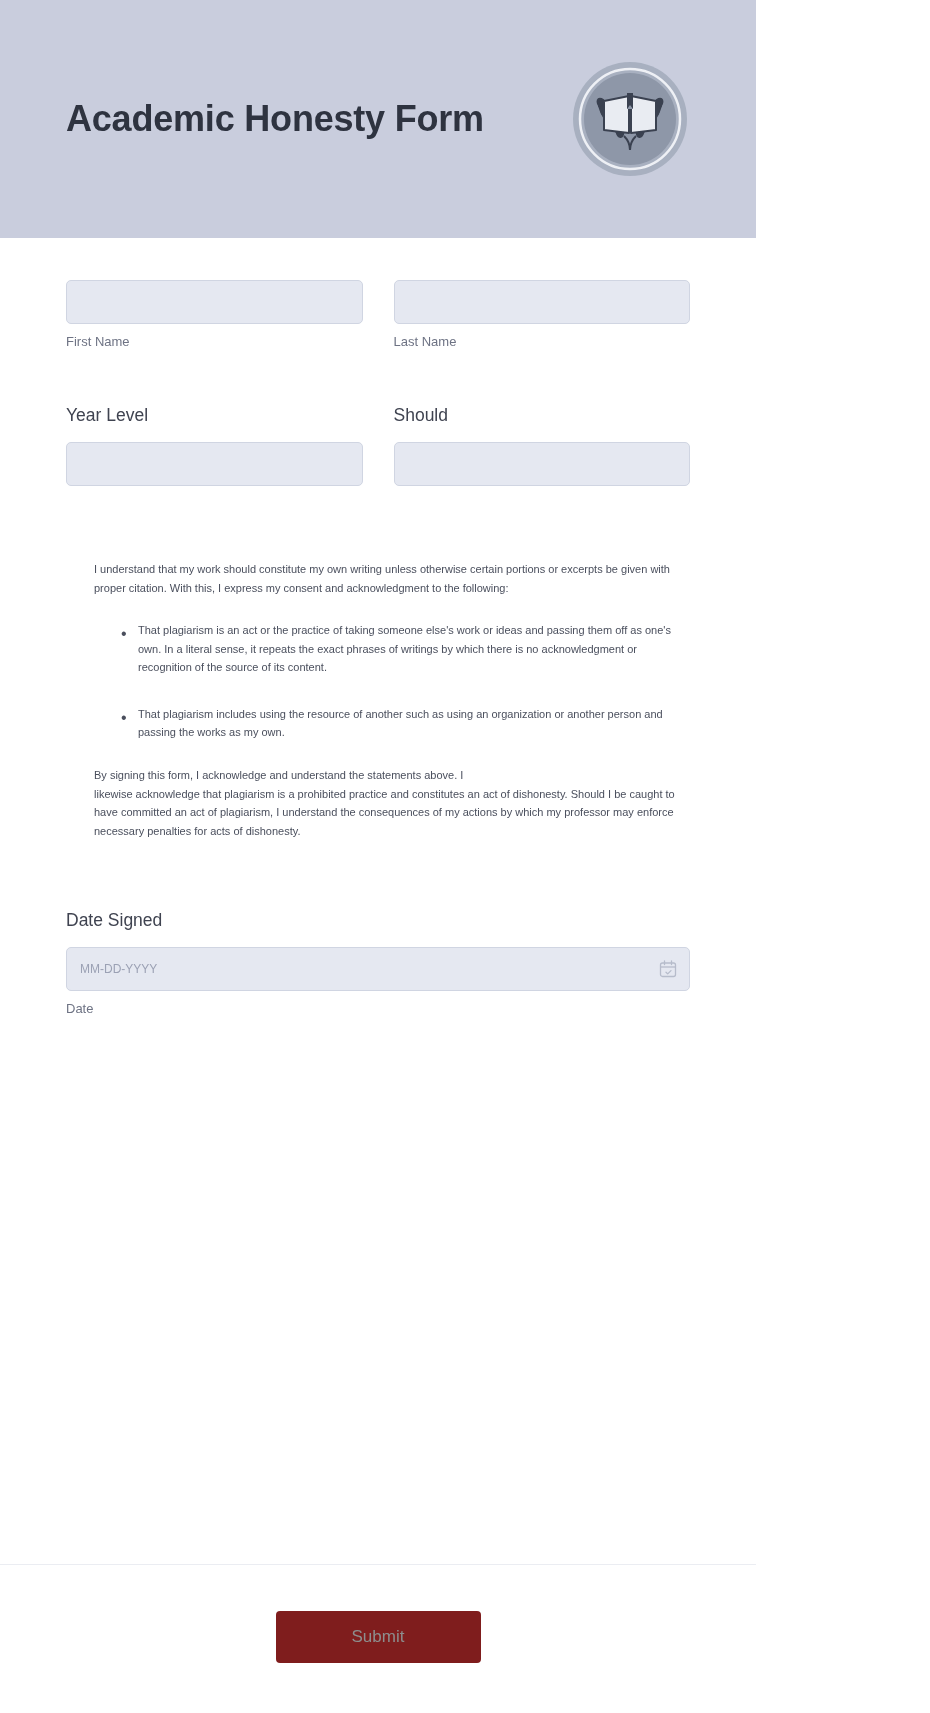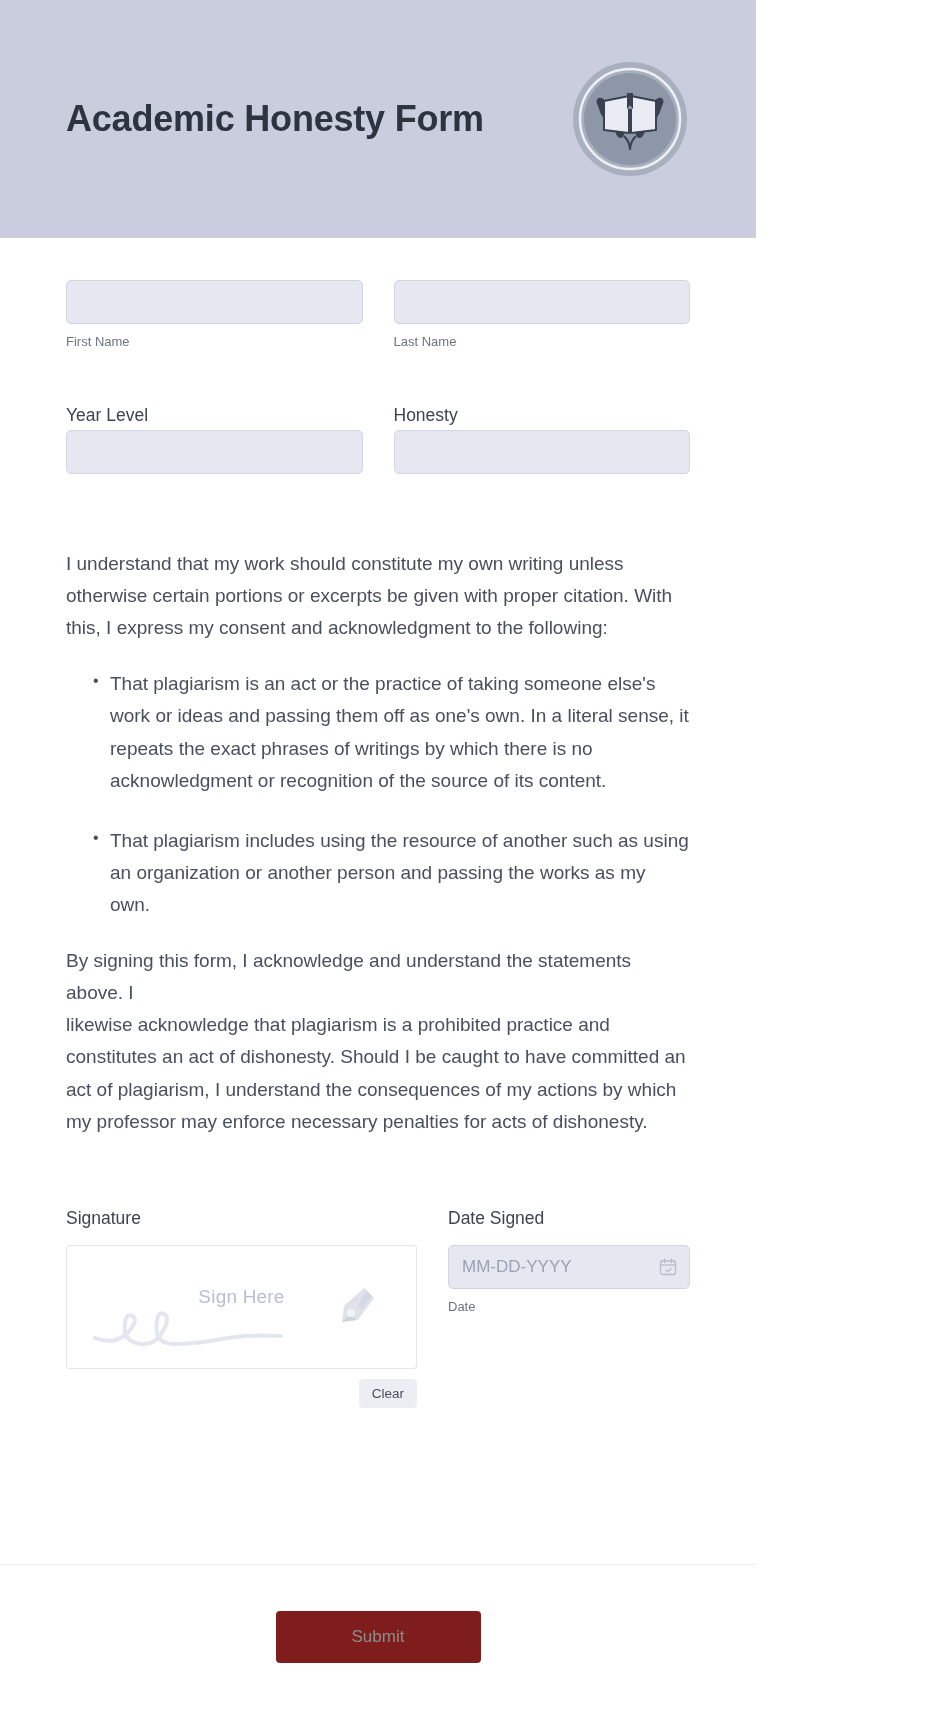--- a/index.html
+++ b/index.html
@@ -92,30 +92,31 @@
     color: #6e7384;
     margin-top: 10px;
     display: block;
   }
 
   .spacer-year { height: 50px; }
 
   .label-inline {
     font-size: 17.5px;
     color: #3f4350;
-    margin-bottom: 4px;
+    margin-bottom: 16px;
     display: block;
   }
 
   
   .consent {
     margin-top: 74px;
-    font-size: 19px;
+    font-size: 11px;
     line-height: 1.69;
     color: #4a4f5d;
+    margin-left: 28px;
   }
 
   .consent p { margin: 0; }
 
   .consent ul {
     list-style: none;
     margin: 24px 0 24px 0;
     padding: 0;
   }
 
@@ -203,21 +204,21 @@
 
   .date-wrap { position: relative; }
 
   .date-input {
     width: 100%;
     height: 44px;
     background: #e5e8f1;
     border: 1px solid #d0d5e2;
     border-radius: 5px;
     font-family: "Liberation Sans", sans-serif;
-    font-size: 17px;
+    font-size: 12px;
     color: #3f4350;
     padding: 0 40px 0 13px;
     outline: none;
   }
 
   .date-input::placeholder { color: #9ba1b4; }
 
   .cal-icon {
     position: absolute;
     right: 13px;
@@ -306,55 +307,37 @@
     </div>
 
     <div class="spacer-year"></div>
 
     <div class="row-2">
       <div class="col">
         <label class="label-inline">Year Level</label>
         <input class="text-input" type="text" placeholder="" style="">
       </div>
       <div class="col">
-        <label class="label-inline">Honesty</label>
+        <label class="label-inline">Should</label>
         <input class="text-input" type="text" placeholder="" style="">
       </div>
     </div>
 
     <div class="consent">
       <p>I understand that my work should constitute my own writing unless otherwise certain portions or excerpts be given with proper citation. With this, I express my consent and acknowledgment to the following:</p>
       <ul>
         <li>That plagiarism is an act or the practice of taking someone else's work or ideas and passing them off as one's own. In a literal sense, it repeats the exact phrases of writings by which there is no acknowledgment or recognition of the source of its content.</li>
         <li>That plagiarism includes using the resource of another such as using an organization or another person and passing the works as my own.</li>
       </ul>
       <p class="closing">By signing this form, I acknowledge and understand the statements above. I
 likewise acknowledge that plagiarism is a prohibited practice and constitutes an act of dishonesty. Should I be caught to have committed an act of plagiarism, I understand the consequences of my actions by which my professor may enforce necessary penalties for acts of dishonesty.</p>
     </div>
 
     <div class="sign-section">
 
-      <div class="sign-col">
-        <label class="sign-label">Signature</label>
-        <div class="sign-pad">
-          <div class="sign-here-text">Sign Here</div>
-          <svg class="sign-art" viewBox="0 0 351 68">
-            <path d="M28 40 Q48 48 62 34 Q72 22 66 18 Q58 14 58 30 Q58 44 74 46 Q88 48 96 34 Q104 20 98 16 Q90 12 90 30 Q90 46 108 46 Q128 46 150 42 Q180 36 215 38" fill="none" stroke="#e3e6ee" stroke-width="4" stroke-linecap="round"></path>
-          </svg>
-          <svg style="position:absolute; right:36px; top:36px; width:56px; height:56px;" viewBox="0 0 56 56">
-            <path d="M40 6 L50 16 L34 38 L18 40 L20 24 Z" fill="#dfe2ea"></path>
-            <path d="M18 40 L26 32 L32 38 Z" fill="#ced3df"></path>
-            <circle cx="27" cy="31" r="4" fill="#f2f3f7"></circle>
-            <path d="M42 8 L48 14 L38 28 L34 24 Z" fill="#d5d9e3"></path>
-          </svg>
-        </div>
-        <div class="clear-row">
-          <button class="clear-btn">Clear</button>
-        </div>
-      </div>
 
       <div class="date-col">
         <label class="date-label">Date Signed</label>
         <div class="date-wrap">
           <input class="date-input" type="text" placeholder="MM-DD-YYYY" style="">
           <svg class="cal-icon" viewBox="0 0 18 18">
             <rect x="1.5" y="3" width="15" height="13.5" rx="2" fill="none" stroke="#b6bccb" stroke-width="1.3"></rect>
             <line x1="1.5" y1="7" x2="16.5" y2="7" stroke="#b6bccb" stroke-width="1.3"></line>
             <line x1="5.5" y1="1" x2="5.5" y2="4.5" stroke="#b6bccb" stroke-width="1.3" stroke-linecap="round"></line>
             <line x1="12.5" y1="1" x2="12.5" y2="4.5" stroke="#b6bccb" stroke-width="1.3" stroke-linecap="round"></line>

